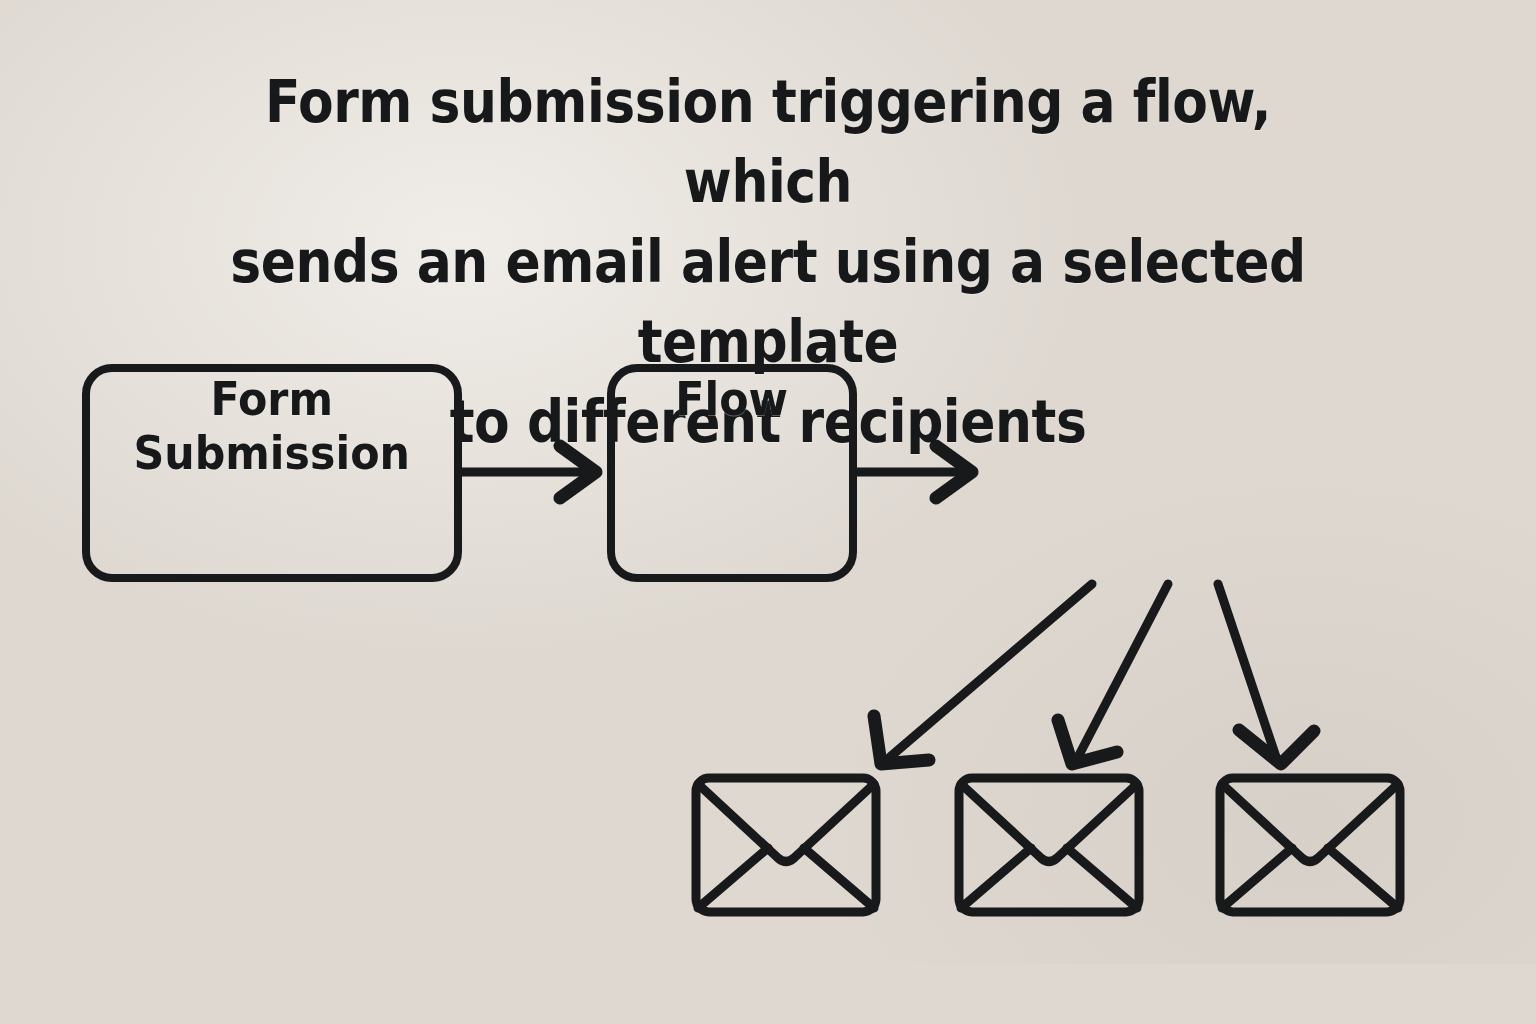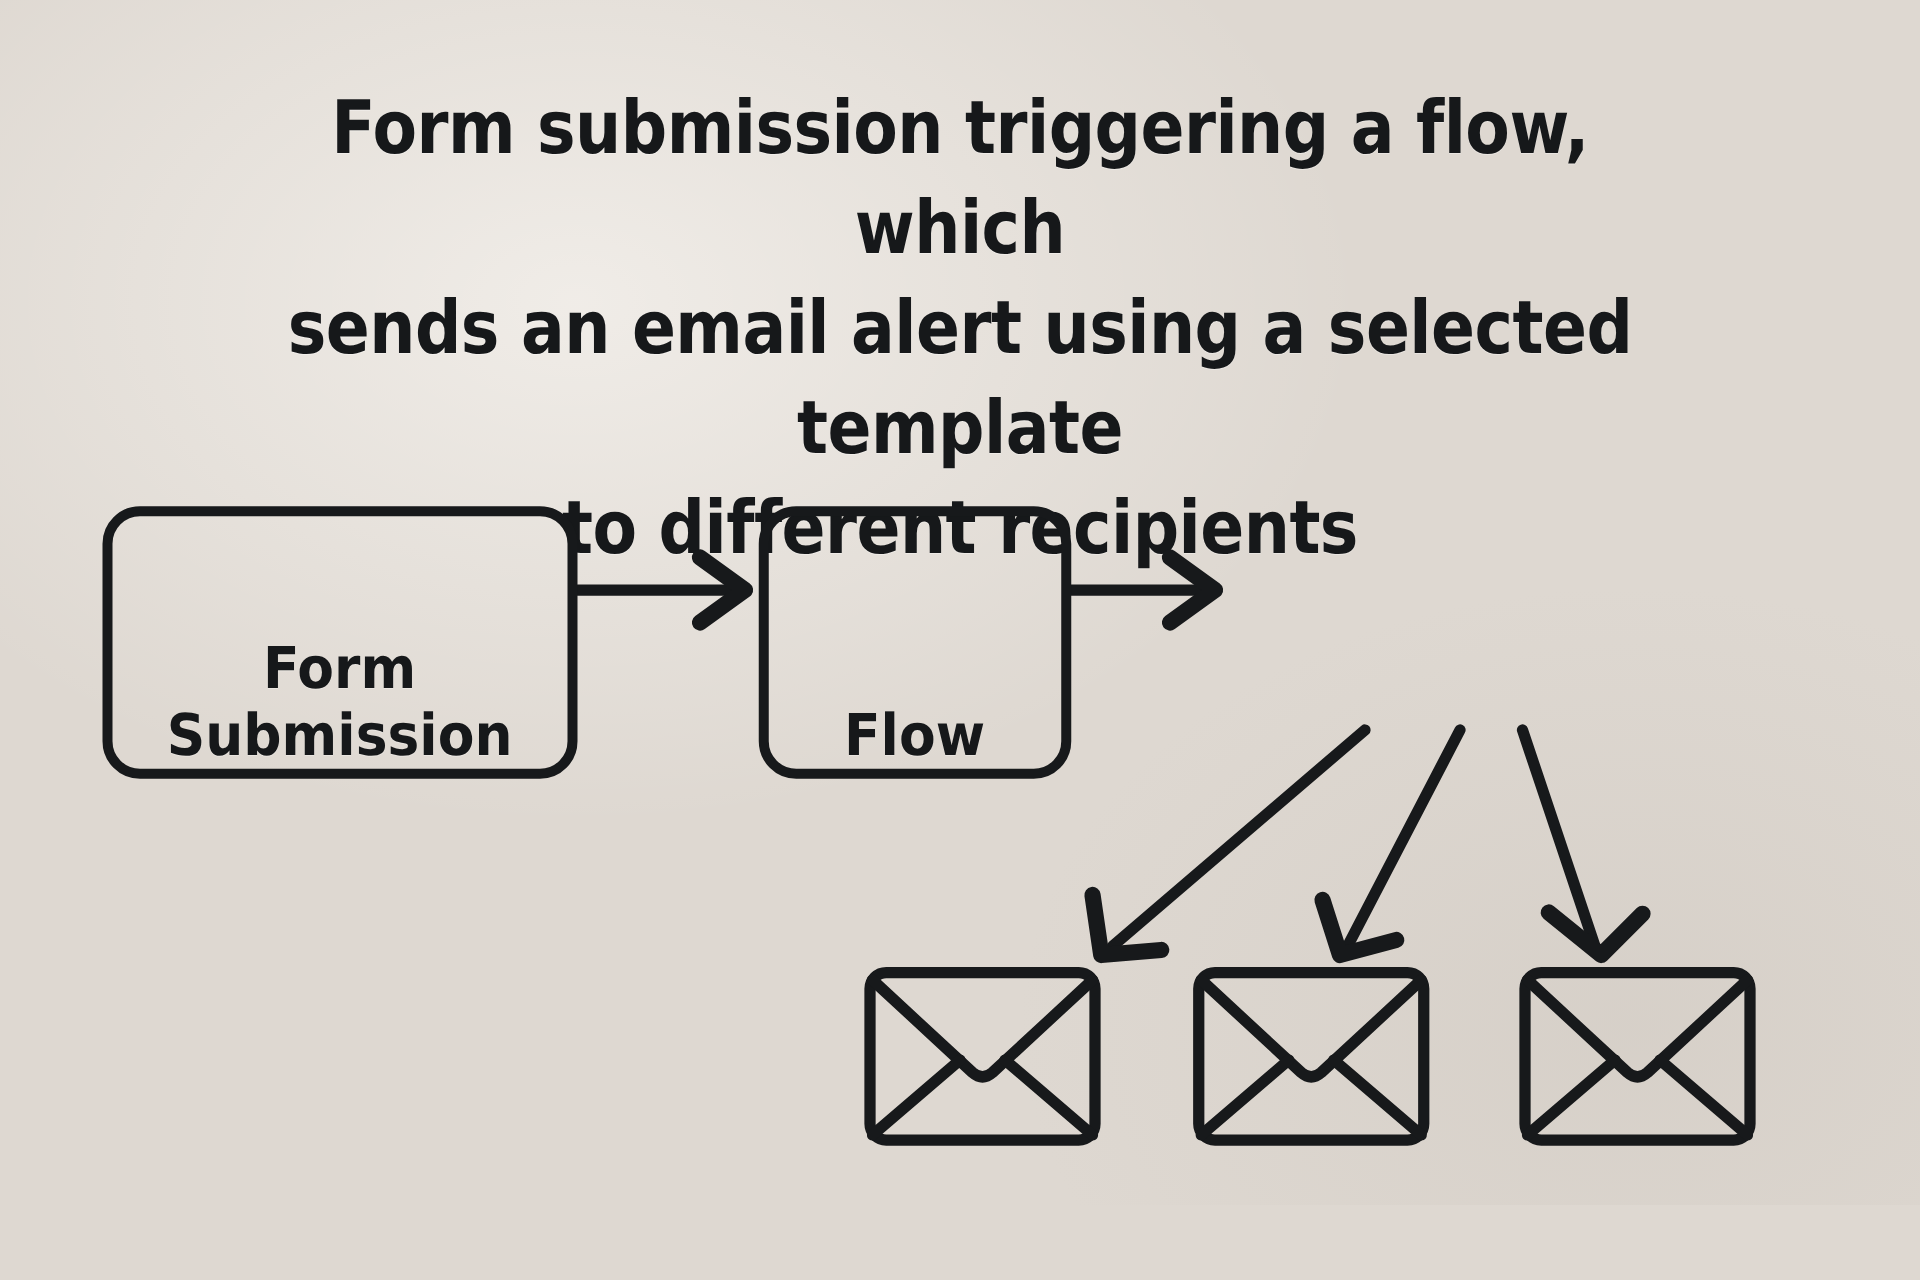--- a/index.html
+++ b/index.html
@@ -46,24 +46,23 @@
   
   .node {
     position: absolute;
     box-sizing: border-box;
     border: 8px solid #17191b;
     border-radius: 30px;
     background: transparent;
     display: flex;
     flex-direction: column;
     align-items: center;
-    justify-content: flex-end;
+    justify-content: flex-start;
     color: #16181a;
     text-shadow: 0 1px 0 rgba(255,255,255,0.3);
-    margin-top: 41px;
   }
   .node .ttl {
     font-family: "DejaVu Sans", sans-serif;
     font-weight: bold;
     font-size: 46px;
     line-height: 54px;
     text-align: center;
     transform: scaleX(0.93);
     white-space: pre-line;
   }

